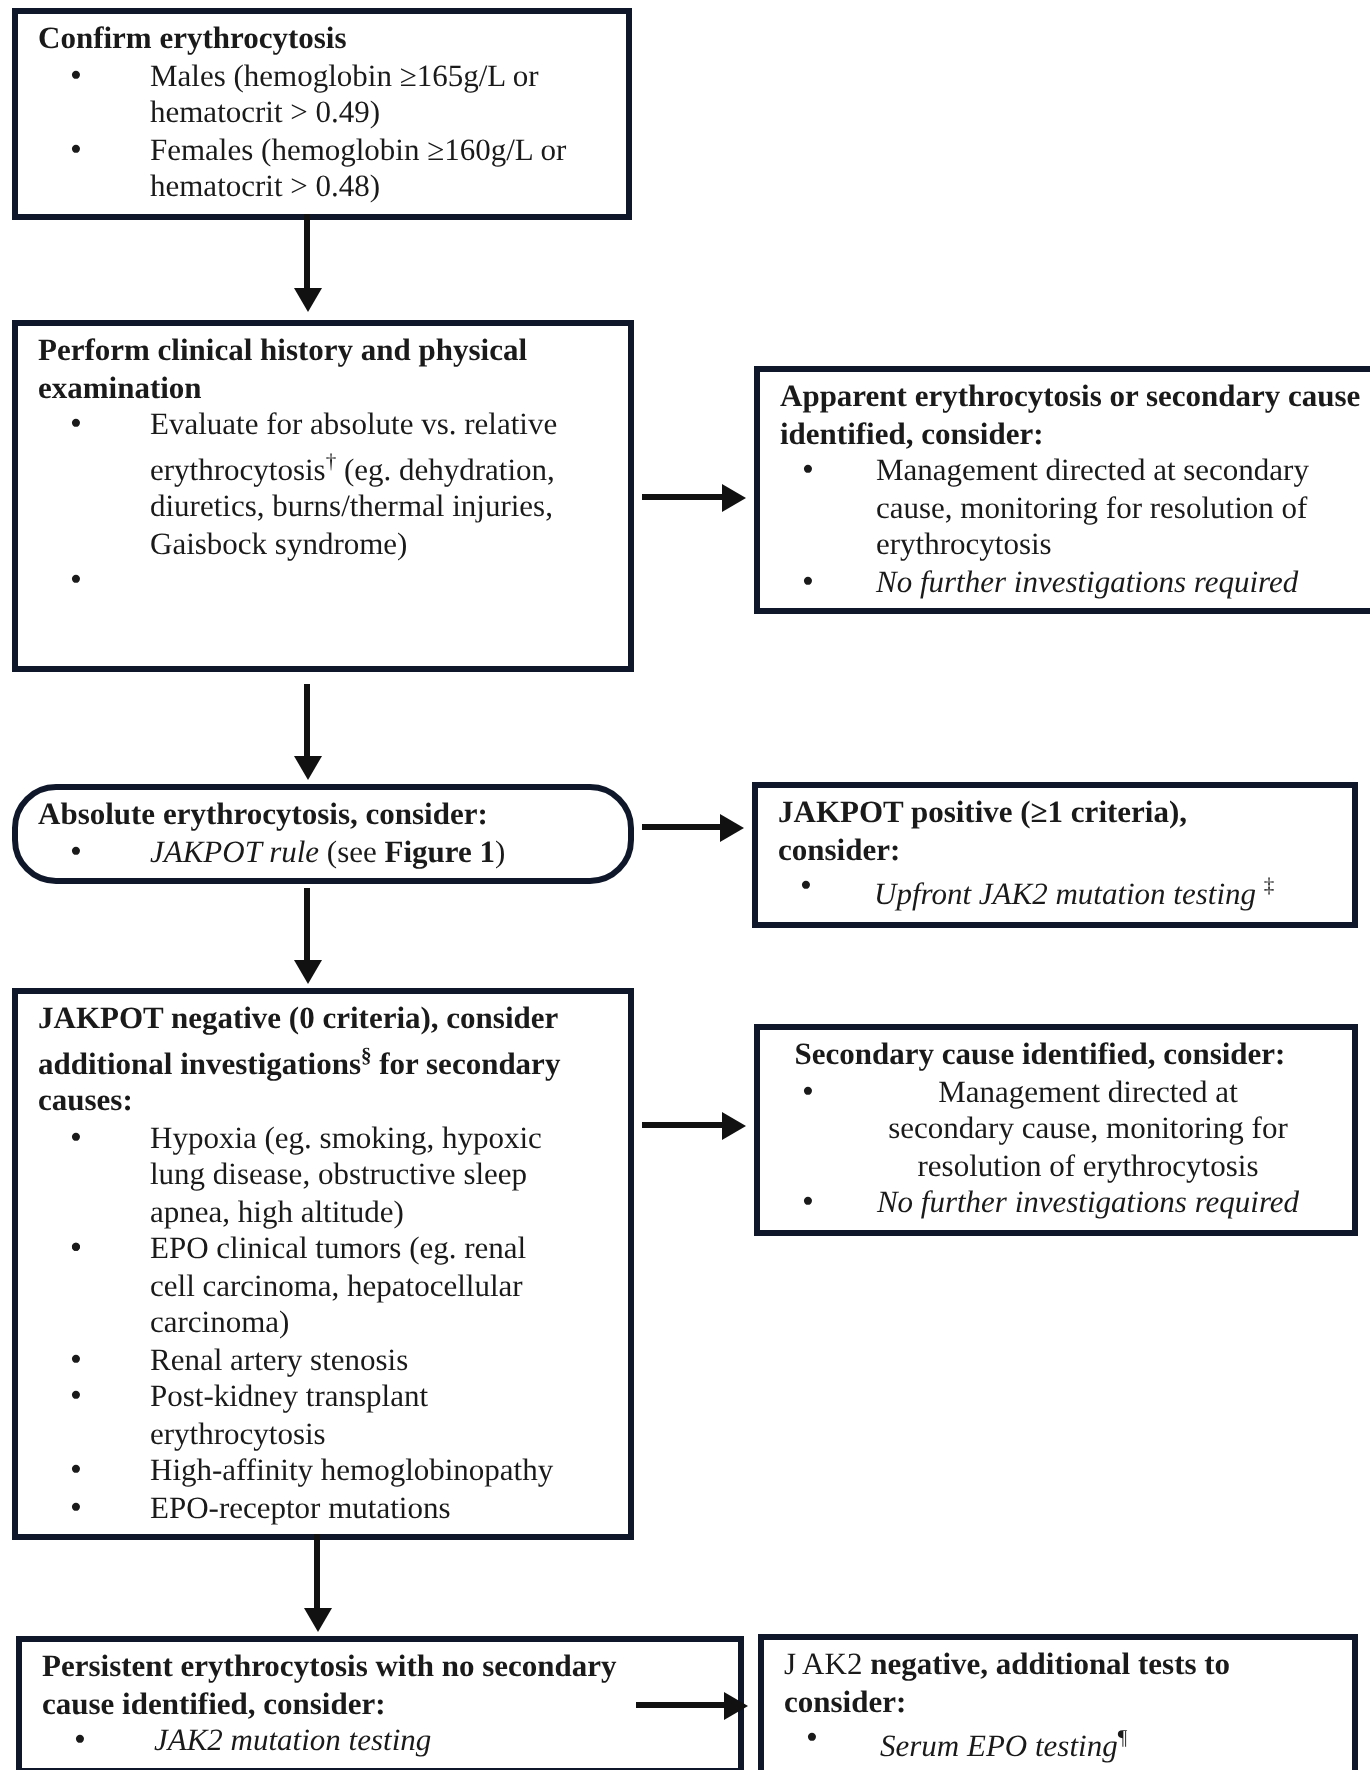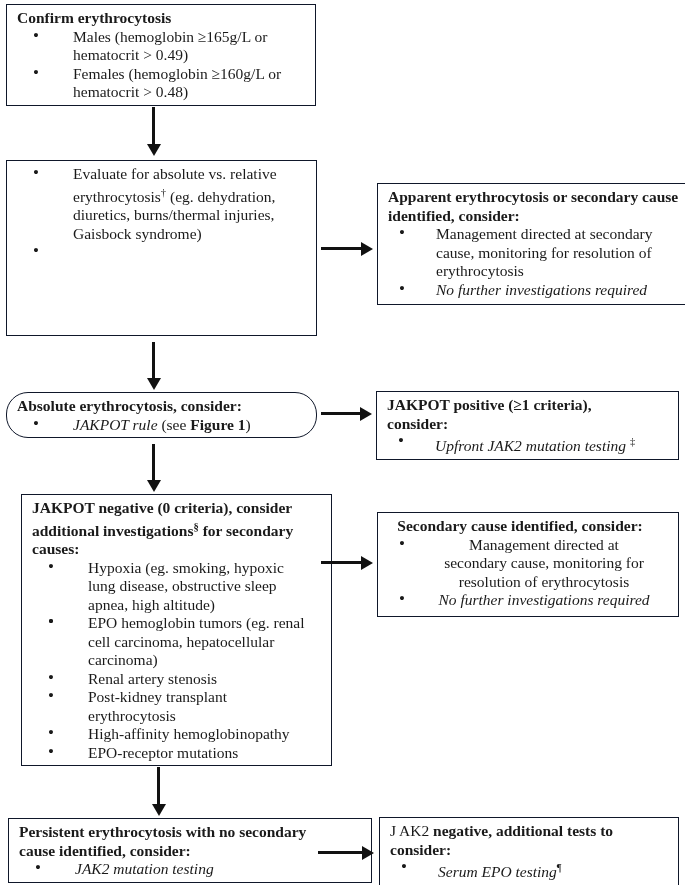--- a/index.html
+++ b/index.html
@@ -9,21 +9,21 @@
     height: 885px;
     background: #ffffff;
     font-family: "Liberation Serif", "DejaVu Serif", serif;
     color: #1a1a1a;
     font-size: 15.5px;
     line-height: 18.5px;
     overflow: hidden;
   }
   .box {
     position: absolute;
-    border: 1px solid #0f172a;
+    border: 3px solid #0f172a;
     background: #ffffff;
     padding: 4px 26px 3px 10px;
     box-sizing: border-box;
   }
   .box-title { margin: 0; }
   .pt-b { font-weight: bold; }
   .pt-i { font-style: italic; }
   .pt-sup  { vertical-align: super; font-size: 0.68em; }
   .pt-bsup { vertical-align: super; font-size: 0.68em; font-weight: bold; }
   ul.bullets { margin: 0; padding: 0; list-style: none; }
@@ -31,21 +31,21 @@
   .box-right li.bullet-item { padding-left: 48px; }
   li.bullet-item .dot { position: absolute; left: 16px; top: -1px; font-size: 17px; }
   .box-right li.bullet-item .dot { left: 11px; }
 
   
   .b-confirm        { left: 6px;   top: 4px;   width: 310px; min-height: 96px; }
   .b-history        { left: 6px;   top: 160px; width: 311px; min-height: 176px; }
   .b-apparent       { left: 377px; top: 183px; width: 342px; min-height: 122px; }
   .b-absolute       { left: 6px;   top: 392px; width: 311px; min-height: 46px; border-radius: 22px; }
   .b-jakpot-pos     { left: 376px; top: 391px; width: 303px; min-height: 47px; }
-  .b-jakpot-neg     { left: 21px;   top: 494px; width: 311px; min-height: 266px; }
+  .b-jakpot-neg     { left: 6px;   top: 494px; width: 311px; min-height: 266px; }
   .b-secondary      { left: 377px; top: 512px; width: 302px; min-height: 105px; text-align: center; }
   .b-persistent     { left: 8px;   top: 818px; width: 364px; min-height: 64px; }
   .b-jak2-neg       { left: 379px; top: 817px; width: 300px; min-height: 65px; }
 
   
   .arr-v { position: absolute; width: 3px; background: #111; }
   .arr-v::after {
     content: ""; position: absolute; top: 100%; left: 50%; margin-left: -7px;
     border-left: 7px solid transparent; border-right: 7px solid transparent;
     border-top: 12px solid #111;
@@ -71,20 +71,21 @@
 <div class="figure">
 
   <div class="box b-confirm">
       <p class="box-title"><span class="pt-b">Confirm erythrocytosis</span></p>
       <ul class="bullets">
         <li class="bullet-item"><span class="dot">•</span><span class="pt-n">Males (hemoglobin ≥165g/L or hematocrit &gt; 0.49)</span></li>
         <li class="bullet-item"><span class="dot">•</span><span class="pt-n">Females (hemoglobin ≥160g/L or hematocrit &gt; 0.48)</span></li>
       </ul>
     </div>
   <div class="box b-history">
+      <p class="box-title"><span class="pt-b">Perform clinical history and physical examination</span></p>
       <ul class="bullets">
         <li class="bullet-item"><span class="dot">•</span><span class="pt-n">Evaluate for absolute vs. relative erythrocytosis</span><span class="pt-sup">†</span><span class="pt-n"> (eg. dehydration, diuretics, burns/thermal injuries, Gaisbock syndrome)</span></li>
         <li class="bullet-item"><span class="dot">•</span></li>
       </ul>
     </div>
   <div class="box b-apparent box-right">
       <p class="box-title"><span class="pt-b">Apparent erythrocytosis or secondary cause identified, consider:</span></p>
       <ul class="bullets">
         <li class="bullet-item"><span class="dot">•</span><span class="pt-n">Management directed at secondary cause, monitoring for resolution of erythrocytosis</span></li>
         <li class="bullet-item"><span class="dot">•</span><span class="pt-i">No further investigations required</span></li>
@@ -100,21 +101,21 @@
       <p class="box-title"><span class="pt-b">JAKPOT positive (≥1 criteria), consider:</span></p>
       <ul class="bullets">
         <li class="bullet-item"><span class="dot">•</span><span class="pt-i">Upfront JAK2 mutation testing </span><span class="pt-sup">‡</span></li>
       </ul>
     </div>
   <div class="box b-jakpot-neg">
       <p class="box-title"><span class="pt-b">JAKPOT negative (0 criteria), consider additional investigations</span><span class="pt-bsup">§</span><span class="pt-b"> for secondary causes:</span></p>
       <ul class="bullets">
         <li class="bullet-item"><span class="dot">•</span><span class="pt-n">Hypoxia (eg. smoking, hypoxic lung disease, obstructive sleep apnea, high altitude)</span></li>
         <li class="bullet-item"><span class="dot">•</span></li>
-        <li class="bullet-item"><span class="dot">•</span><span class="pt-n">EPO hemoglobin tumors (eg. renal cell carcinoma, hepatocellular carcinoma)</span></li>
+        <li class="bullet-item"><span class="dot">•</span><span class="pt-n">EPO clinical tumors (eg. renal cell carcinoma, hepatocellular carcinoma)</span></li>
         <li class="bullet-item"><span class="dot">•</span><span class="pt-n">Renal artery stenosis</span></li>
         <li class="bullet-item"><span class="dot">•</span><span class="pt-n">Post-kidney transplant erythrocytosis</span></li>
         <li class="bullet-item"><span class="dot">•</span><span class="pt-n">High-affinity hemoglobinopathy</span></li>
         <li class="bullet-item"><span class="dot">•</span><span class="pt-n">EPO-receptor mutations</span></li>
       </ul>
     </div>
   <div class="box b-secondary box-right">
       <p class="box-title"><span class="pt-b">Secondary cause identified, consider:</span></p>
       <ul class="bullets">
         <li class="bullet-item"><span class="dot">•</span><span class="pt-n">Management directed at secondary cause, monitoring for resolution of erythrocytosis</span></li>

